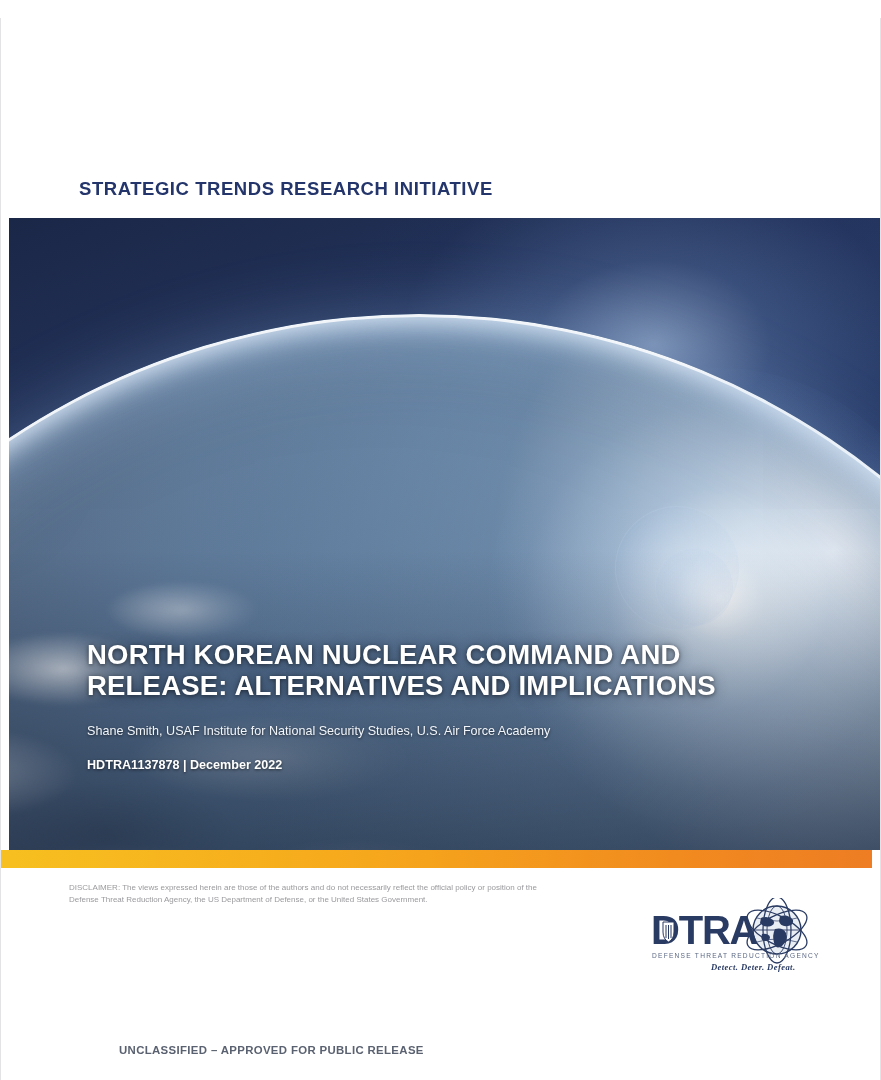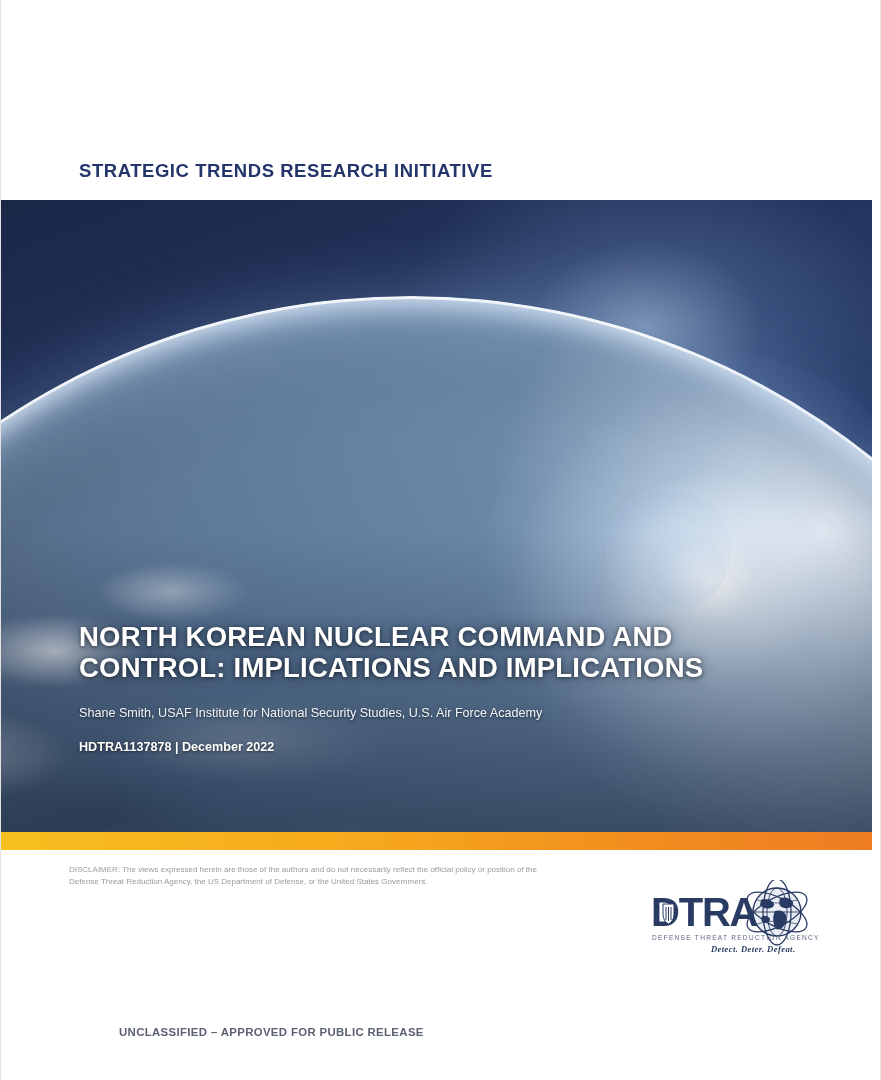--- a/index.html
+++ b/index.html
@@ -17,38 +17,39 @@
     -webkit-font-smoothing: antialiased;
   }
 
   .page {
     position: absolute;
     inset: 0;
     background: #ffffff;
     box-sizing: border-box;
     border-left: 1px solid #e3e3e6;
     border-right: 1px solid #e3e3e6;
+    margin-top: 18px;
   }
 
   
   .series-header {
     position: absolute;
     left: 78px;
     top: 160px;
     font-size: 18.5px;
     font-weight: 700;
     letter-spacing: 0.55px;
     color: #23356b;
     white-space: nowrap;
   }
 
   
   .hero {
     position: absolute;
-    left: 0;
+    left: 8px;
     top: 200px;
     width: 871px;
     height: 632px;
     overflow: hidden;
     background: #be185d;
   }
 
   
   .space {
     position: absolute;
@@ -282,21 +283,21 @@
     <div class="clouds"></div>
     <div class="limb"></div>
     <div class="sun-glow"></div>
     <div class="flare-a"></div>
     <div class="flare-b"></div>
     <div class="text-wash"></div>
 
     <div class="hero-text">
       <h1 class="doc-title">
         <span>NORTH KOREAN NUCLEAR COMMAND AND</span><br>
-        <span>CONTROL: IMPLICATIONS AND IMPLICATIONS</span>
+        <span>RELEASE: ALTERNATIVES AND IMPLICATIONS</span>
       </h1>
       <div class="authors">
         <div>Shane Smith, USAF Institute for National Security Studies, U.S. Air Force Academy</div>
       </div>
       <div class="docid">HDTRA1137878 | December 2022</div>
     </div>
   </div>
 
   <div class="accent-bar"></div>
 

